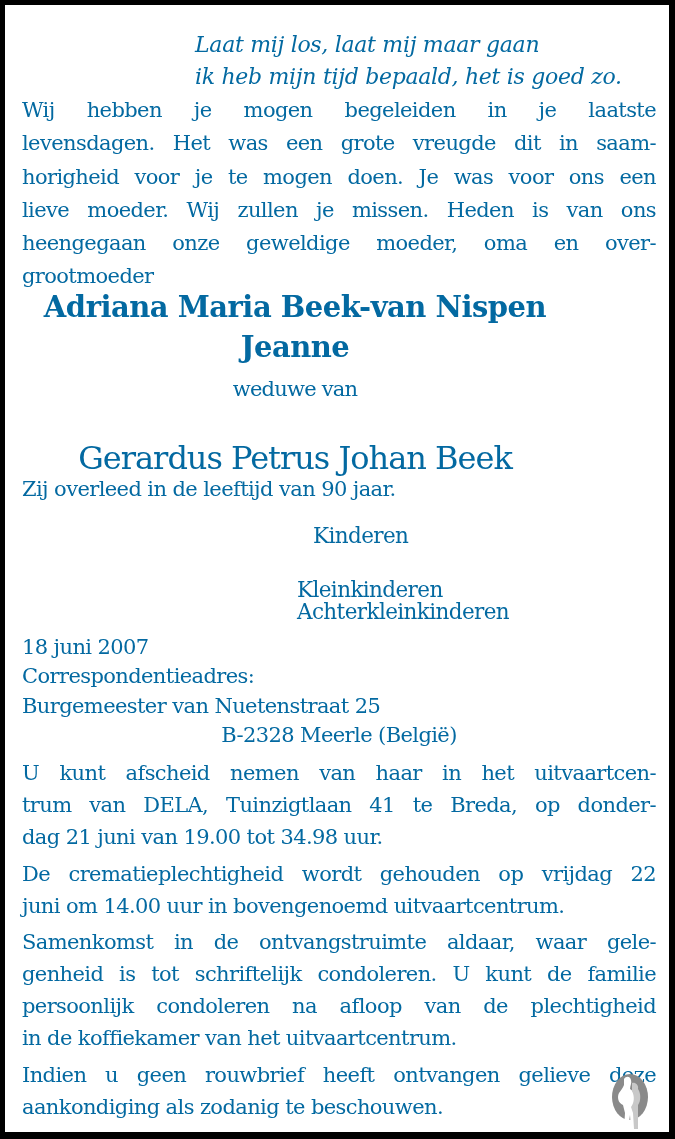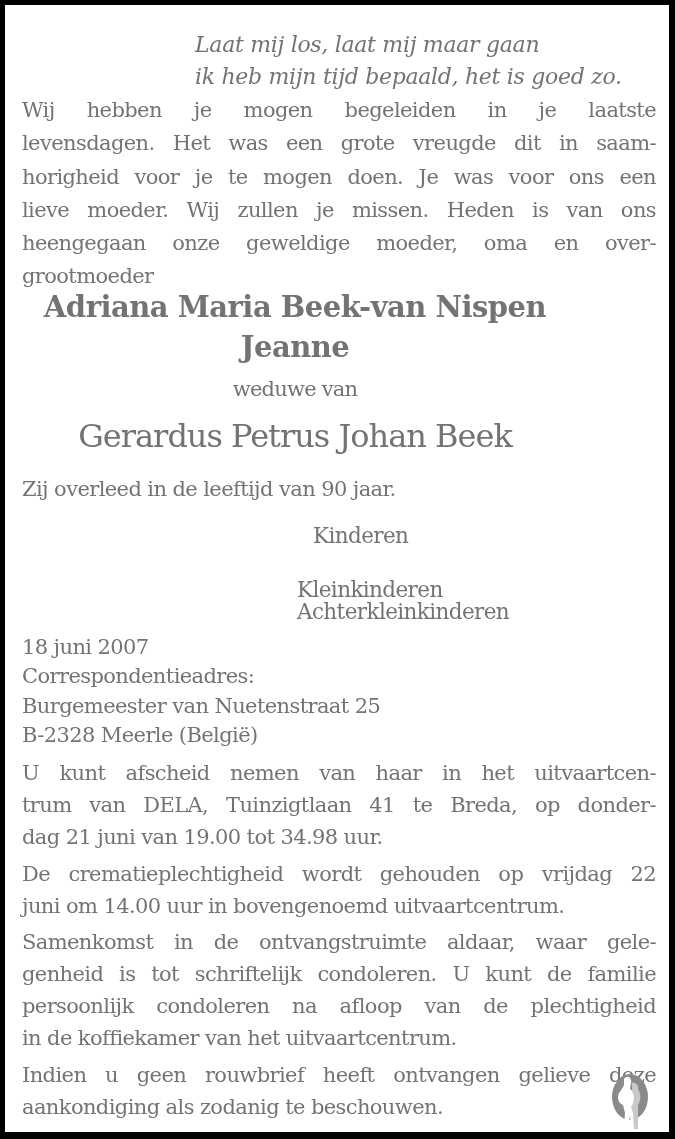--- a/index.html
+++ b/index.html
@@ -1,30 +1,30 @@
 <!DOCTYPE html>
 <html><head>
 <meta charset="utf-8">
 <style>
   html, body { margin: 0; padding: 0; background: #000; }
   body { width: 675px; height: 1139px; position: relative; overflow: hidden; }
   .frame {
     position: absolute; left: 0; top: 0; width: 675px; height: 1139px;
     box-sizing: border-box; border-style: solid; border-color: #000;
     border-width: 5px 6px 7px 5px; background: #fff;
-    font-family: "DejaVu Serif", "Liberation Serif", serif; color: #737373;
+    font-family: "DejaVu Serif", "Liberation Serif", serif; color: #0369a1;
   }
   .abs { position: absolute; white-space: nowrap; }
   .poem { left: 190px; font-style: italic; font-size: 22px; letter-spacing: -0.3px; }
   .body { left: 17px; width: 634px; font-size: 21px; letter-spacing: -0.6px; }
   .just { text-align: justify; text-align-last: justify; display: block; }
   .center { left: 0; width: 580px; text-align: center; }
   .name-main { font-weight: bold; font-size: 29px; letter-spacing: -0.5px; }
   .weduwe { font-size: 21px; letter-spacing: -0.8px; }
-  .spouse { font-size: 32px; letter-spacing: -1px; }
+  .spouse { font-size: 32px; letter-spacing: -1px; margin-top: 22px; }
   .family { left: 292px; font-size: 21.5px; letter-spacing: -0.6px; }
   .logo { position: absolute; left: 612px; top: 1073px; width: 36px; height: 58px; }
 </style>
 </head>
 <body>
 
 <div class="frame">
 
   <div class="abs poem" style="top:27px;">Laat mij los, laat mij maar gaan</div>
   <div class="abs poem" style="top:59px;">ik heb mijn tijd bepaald, het is goed zo.</div>
@@ -55,21 +55,21 @@
 
   <div class="abs body" style="top:472px;">Zij overleed in de leeftijd van 90 jaar.</div>
 
   <div class="abs family" style="top:518px;margin-left:16px;">Kinderen</div>
   <div class="abs family" style="top:572px;">Kleinkinderen</div>
   <div class="abs family" style="top:594px;">Achterkleinkinderen</div>
 
   <div class="abs body" style="top:630px;">18 juni 2007</div>
   <div class="abs body" style="top:659px;">Correspondentieadres:</div>
   <div class="abs body" style="top:689px;">Burgemeester van Nuetenstraat 25</div>
-  <div class="abs body" style="top:718px;">B-2328 Meerle (België)</div>
+  <div class="abs body" style="top:718px;text-align:center;">B-2328 Meerle (België)</div>
 
   <div>
     <div class="abs body" style="top:756px;">
         <span class="just">U kunt afscheid nemen van haar in het uitvaartcen-</span>
       </div>
     <div class="abs body" style="top:788px;">
         <span class="just">trum van DELA, Tuinzigtlaan 41 te Breda, op donder-</span>
       </div>
     <div class="abs body" style="top:820px;">dag 21 juni van 19.00 tot 34.98 uur.</div>
   </div>

